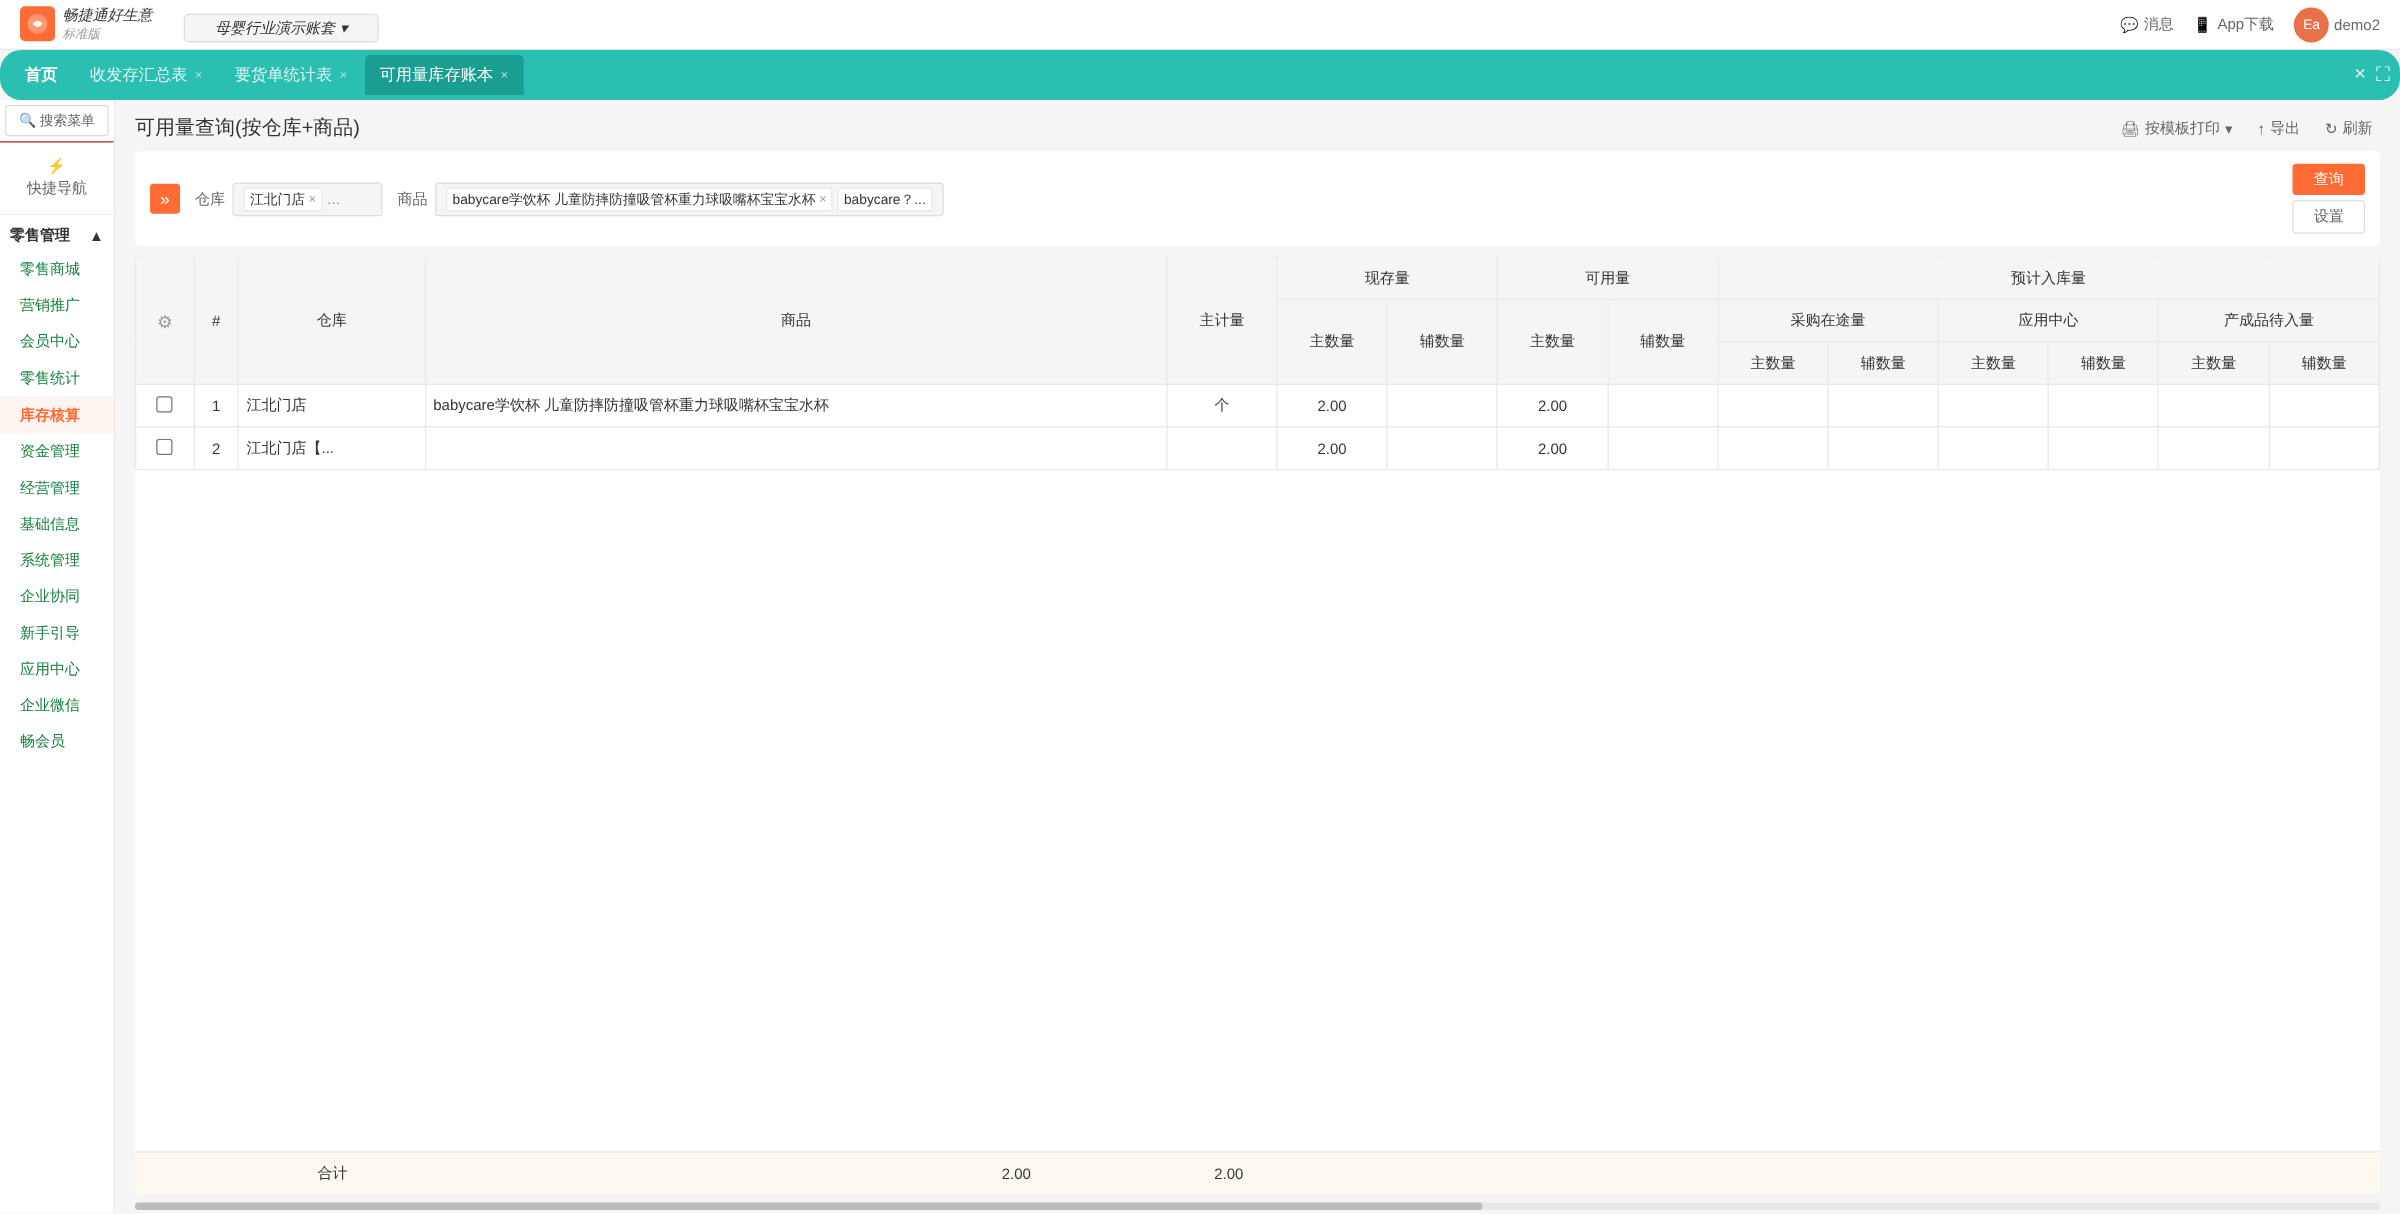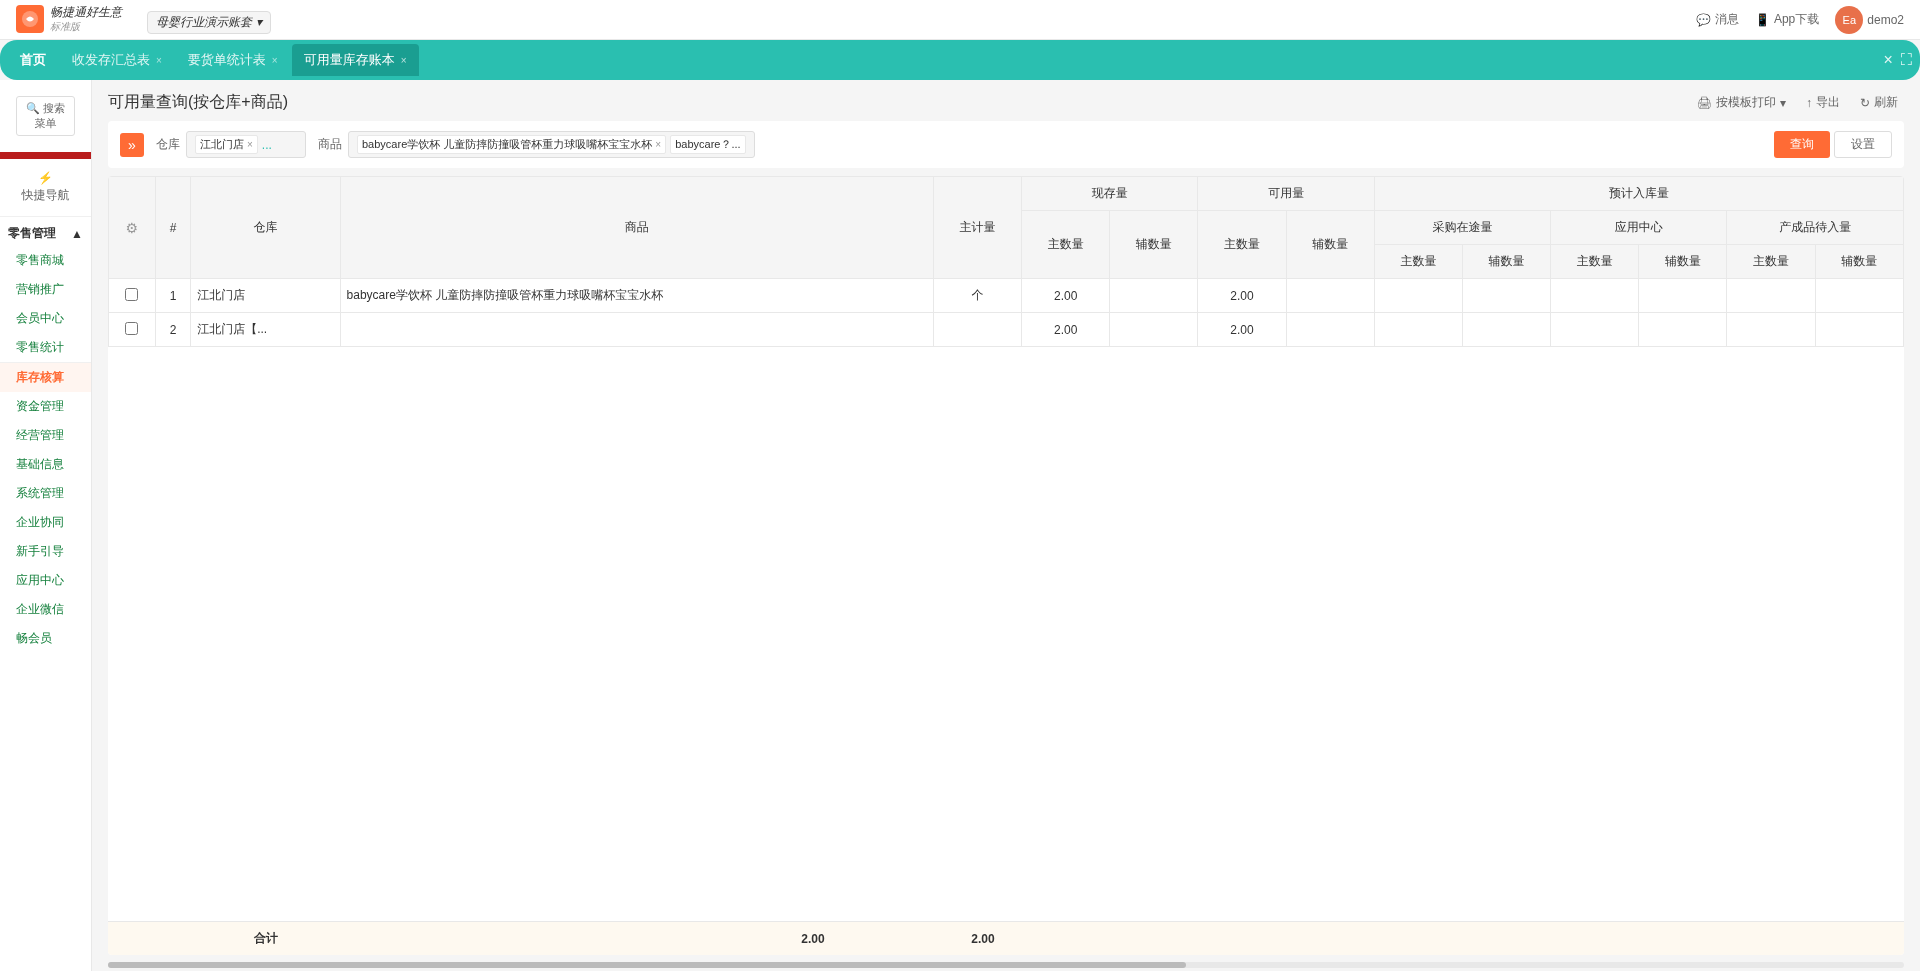--- a/index.html
+++ b/index.html
@@ -16,21 +16,21 @@
       padding: 0 16px;
     }
     .top-bar-left { display: flex; align-items: flex-end; gap: 25px; font-style: italic; }
     .logo-area { display: flex; align-items: center; gap: 6px; }
     .logo-icon { width: 28px; height: 28px; background: #ff6b35; border-radius: 4px; display: flex; align-items: center; justify-content: center; }
     .logo-text { font-size: 12px; color: #333; line-height: 1.2; }
     .logo-sub { font-size: 10px; color: #999; }
     .industry-selector {
       display: flex; align-items: center; gap: 4px;
       background: #f5f5f5; border: 1px solid #ddd; border-radius: 4px;
-      padding: 2px 8px; font-size: 12px; color: #333; cursor: pointer;
+      padding: 2px 24px; font-size: 12px; color: #333; cursor: pointer;
     }
     .top-bar-right { display: flex; align-items: center; gap: 16px; }
     .top-bar-action { display: flex; align-items: center; gap: 4px; font-size: 12px; color: #666; cursor: pointer; }
     .avatar { width: 28px; height: 28px; border-radius: 50%; background: #e8704a; display: flex; align-items: center; justify-content: center; color: #fff; font-size: 11px; }
 
     
     .nav-tabs {
       height: 40px;
       background: #2abfb0;
       display: flex;
@@ -68,23 +68,23 @@
     
     .sidebar {
       width: 92px;
       background: #fff;
       border-right: 1px solid #e8e8e8;
       display: flex;
       flex-direction: column;
       overflow-y: auto;
     }
     .sidebar-search {
-      padding: 16px;
+      padding: 4px;
       background: #fff;
-      border-bottom: 7px solid #b91c1c;
+      border-bottom: 1px solid #b91c1c;
     }
     .sidebar-search-btn {
       width: 100%;
       padding: 4px;
       background: none;
       border: 1px solid #ddd;
       border-radius: 3px;
       font-size: 11px;
       color: #666;
       cursor: pointer;
@@ -177,21 +177,21 @@
       background: #fff; border: 1px solid #e8e8e8;
       border-radius: 2px; padding: 1px 4px; font-size: 11px; color: #333;
     }
     .filter-tag-close { color: #999; cursor: pointer; font-size: 10px; }
     .filter-more { color: #2abfb0; font-size: 12px; cursor: pointer; }
     .filter-product-input {
       display: flex; align-items: center; gap: 4px;
       background: #f5f5f5; border: 1px solid #ddd; border-radius: 3px;
       padding: 3px 8px; font-size: 12px; min-width: 300px;
     }
-    .filter-actions-right { margin-left: auto; display: flex; flex-direction: row; gap: 4px; }
+    .filter-actions-right { margin-left: auto; display: flex; flex-direction: column; gap: 4px; }
     .btn-query {
       background: #ff6b35; color: #fff; border: none;
       border-radius: 3px; padding: 4px 16px; font-size: 12px; cursor: pointer;
     }
     .btn-settings {
       background: #fff; color: #666; border: 1px solid #ddd;
       border-radius: 3px; padding: 4px 16px; font-size: 12px; cursor: pointer;
       text-align: center;
     }
 
@@ -240,21 +240,21 @@
       padding: 8px 0;
       display: flex;
       align-items: center;
     }
     .footer-cell {
       display: inline-block;
       padding: 0 6px;
       text-align: center;
       font-size: 12px;
       color: #333;
-      font-weight: bold;
+      font-weight: normal;
     }
 
     
     .scroll-bar-area {
       height: 12px;
       background: #f5f5f5;
       display: flex;
       align-items: center;
       padding: 0 16px;
       margin-top: 4px;

